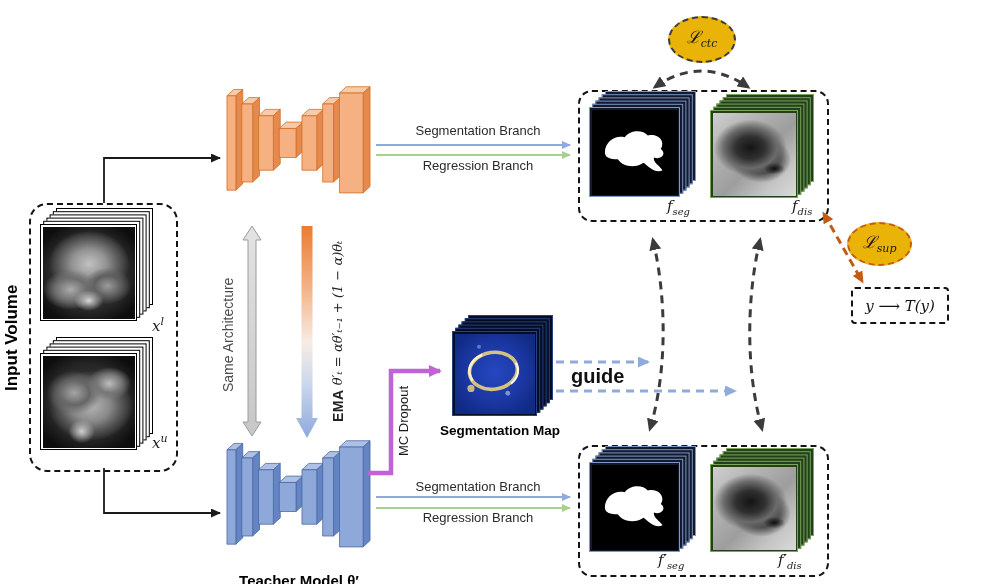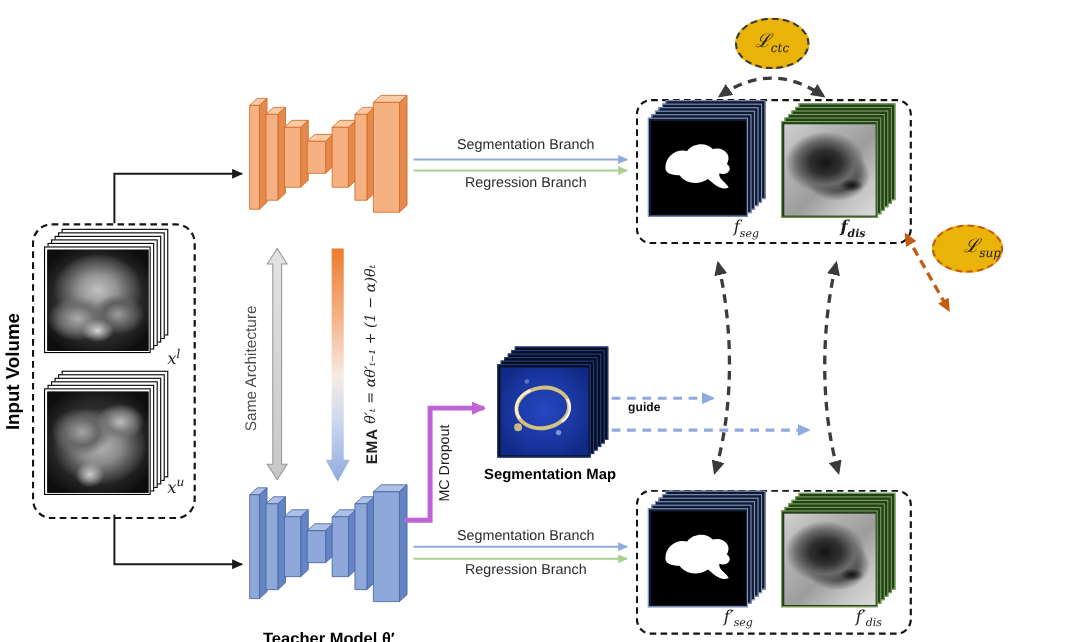--- a/index.html
+++ b/index.html
@@ -12,21 +12,21 @@
   #top-out-box{left:578px;top:90px;width:247px;height:128px;border-radius:14px;}
   #bot-out-box{left:578px;top:445px;width:247px;height:128px;border-radius:14px;}
   #transform-box{left:851px;top:287px;width:94px;height:33px;border-radius:4px;
                  display:flex;align-items:center;justify-content:center;z-index:3;}
 
   
   .loss-ellipse{position:absolute;border:2px dashed #3a3a3a;border-radius:50%;background:#eab308;
                 display:flex;align-items:center;justify-content:center;z-index:3;}
   #loss-ctc{left:668px;top:16px;width:64px;height:43px;}
   #loss-itc{left:677px;top:313px;width:61px;height:40px;}
-  #loss-sup{left:847px;top:204px;width:61px;height:40px;border-color:#c55a11;justify-content:flex-end;}
+  #loss-sup{left:847px;top:222px;width:61px;height:40px;border-color:#c55a11;}
   .loss-text{font:italic 17px "DejaVu Serif",serif;color:#1a1a1a;line-height:1;}
   .loss-text sub{font-size:11px;font-style:italic;}
 
   
   .vlabel{position:absolute;writing-mode:vertical-rl;transform:rotate(180deg);
           white-space:nowrap;text-align:center;}
   #input-title{left:2px;top:225px;height:225px;font-size:17px;font-weight:bold;color:#000;}
   #same-arch{left:220px;top:237px;height:195px;font-size:14px;color:#4d4d4d;}
   #ema-label{left:330px;top:224px;height:215px;font-size:13px;color:#222;}
   #ema-label .ema-prefix{font-weight:bold;font-size:14px;letter-spacing:.5px;}
@@ -35,29 +35,29 @@
 
   
   .model-label{position:absolute;font-size:15px;font-weight:bold;color:#000;text-align:center;width:150px;}
   #student-label{left:224px;top:200px;}
   #teacher-label{left:224px;top:556px;margin-top:16px;}
   .branch-label{position:absolute;width:200px;text-align:center;font-size:13px;color:#2b2b2b;}
   #seg-branch-s{left:378px;top:123px;}
   #reg-branch-s{left:378px;top:158px;}
   #seg-branch-t{left:378px;top:479px;}
   #reg-branch-t{left:378px;top:510px;}
-  #guide-label{position:absolute;left:571px;top:365px;font-size:11px;font-weight:600;color:#111;}
+  #guide-label{position:absolute;left:571px;top:365px;font-size:20px;font-weight:600;color:#111;}
   #unc-label{position:absolute;left:425px;top:423px;width:150px;text-align:center;
              font-size:13.5px;font-weight:bold;color:#000;}
   .math-tag{position:absolute;font:italic 15px "DejaVu Serif",serif;color:#222;margin-top:11px;}
   .math-tag sup{font-size:11px;}
   #xl-tag{left:152px;top:304px;} #xu-tag{left:152px;top:421px;}
   .f-tag{position:absolute;font:italic 15px "DejaVu Serif",serif;color:#1a1a1a;z-index:3;}
   .f-tag sub{font-size:10px;}
-  #fseg-tag{left:667px;top:197px;} #fdis-tag{left:764px;top:197px;font-weight:bold;}
+  #fseg-tag{left:667px;top:197px;} #fdis-tag{left:792px;top:197px;}
   #fseg2-tag{left:658px;top:551px;} #fdis2-tag{left:778px;top:551px;}
   #transform-box .math-text{font:italic 15px "DejaVu Serif",serif;color:#111;}
 
   
   .stack{position:absolute;}
   .stack .layer{position:absolute;left:0;top:0;width:100%;height:100%;box-sizing:border-box;}
   .stack .layer:nth-child(1){transform:translate(16px,-16px);}
   .stack .layer:nth-child(2){transform:translate(12.8px,-12.8px);}
   .stack .layer:nth-child(3){transform:translate(9.6px,-9.6px);}
   .stack .layer:nth-child(4){transform:translate(6.4px,-6.4px);}
@@ -319,20 +319,23 @@
     <span>f′</span><sub>dis</sub>
   </div>
 
   <div id="loss-ctc" class="loss-ellipse">
     <span class="loss-text"><span>ℒ</span><sub>ctc</sub></span>
   </div>
   <div id="loss-sup" class="loss-ellipse">
     <span class="loss-text"><span>ℒ</span><sub>sup</sub></span>
   </div>
 
+  <div id="transform-box" class="dashed-box">
+    <span class="math-text"><span>y</span>&nbsp;<span>⟶</span>&nbsp;<span>T(y)</span></span>
+  </div>
 
   <svg id="overlay">
     <defs>
       <marker id="mBlack" markerUnits="userSpaceOnUse" markerWidth="11" markerHeight="10" refX="9" refY="4.5" orient="auto">
           <path d="M0 0 L10 4.5 L0 9 Z" fill="#1a1a1a"></path>
         </marker>
       <marker id="mBlue" markerUnits="userSpaceOnUse" markerWidth="9" markerHeight="8" refX="8" refY="4" orient="auto">
           <path d="M0 0 L9 4 L0 8 Z" fill="#8faadc"></path>
         </marker>
       <marker id="mGreen" markerUnits="userSpaceOnUse" markerWidth="9" markerHeight="8" refX="8" refY="4" orient="auto">

